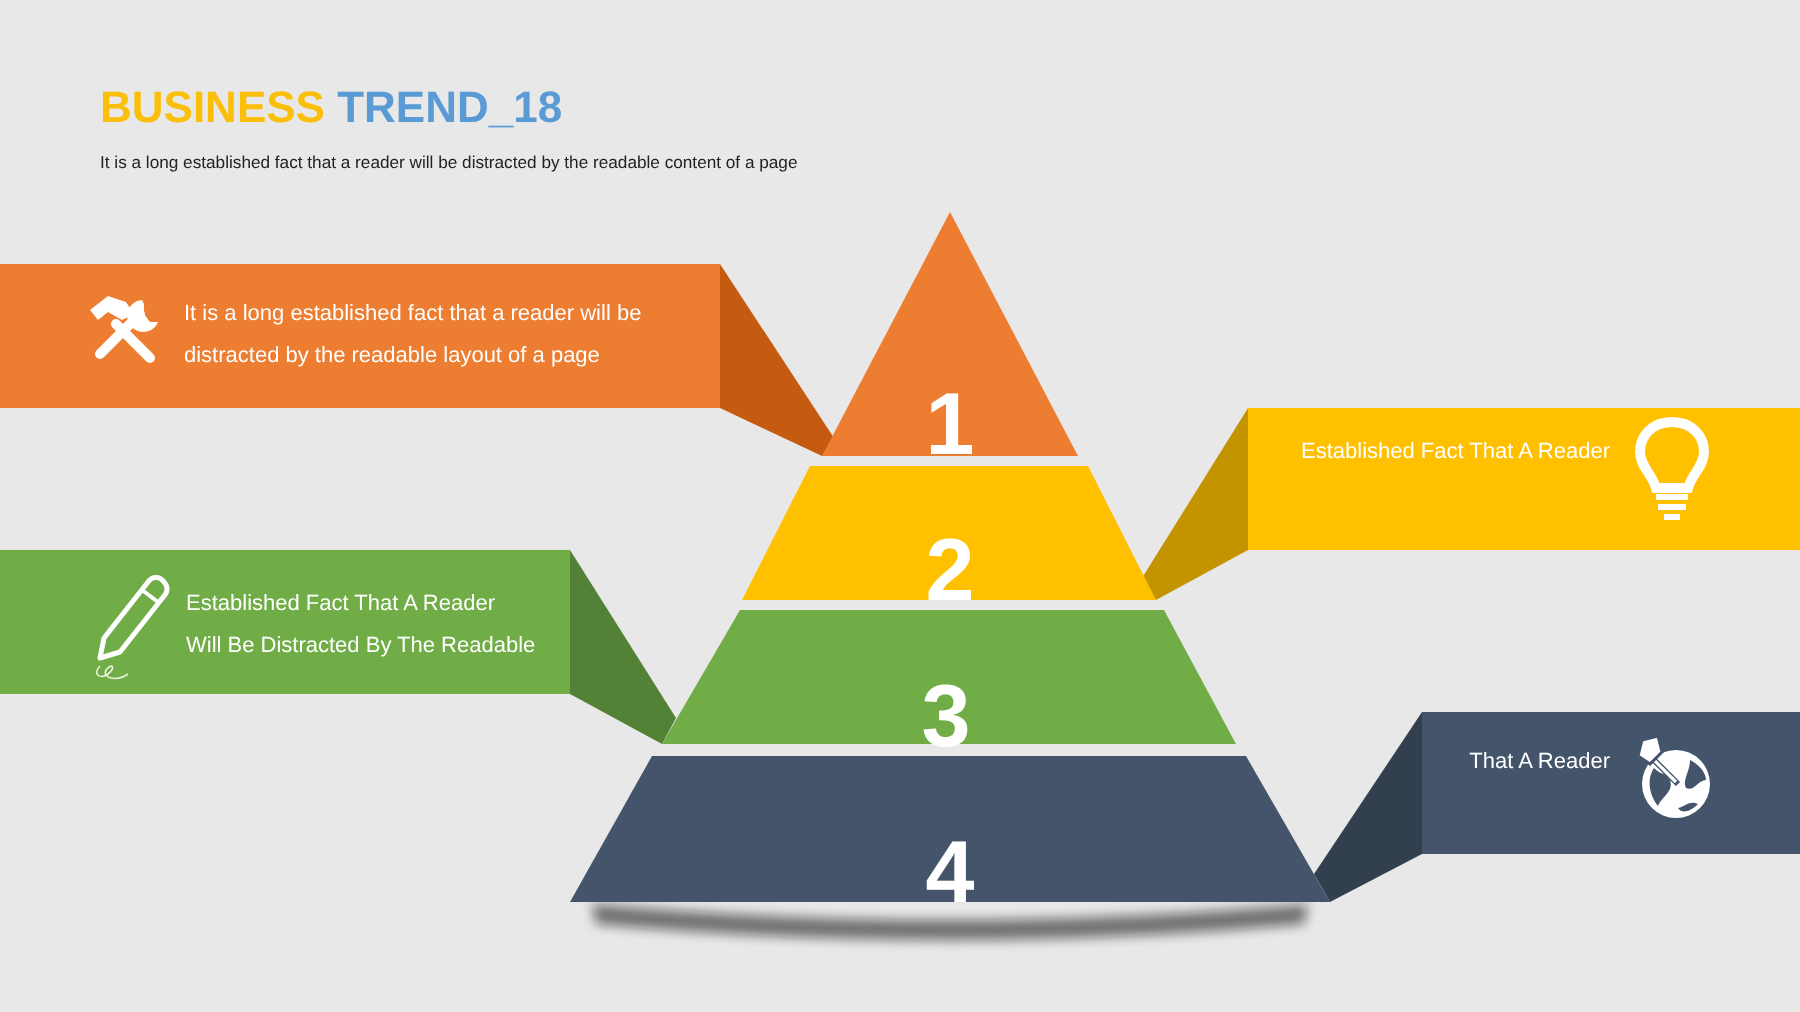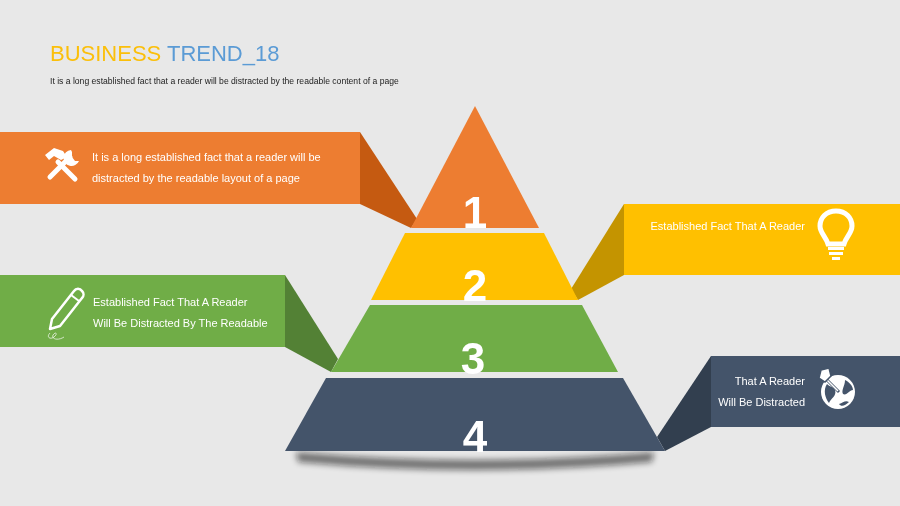--- a/index.html
+++ b/index.html
@@ -1,18 +1,18 @@
 <!DOCTYPE html>
 <html><head>
 <meta charset="utf-8">
 <style>
   html, body { margin:0; padding:0; }
   body { width:900px; height:506px; background:#e8e8e8; position:relative; overflow:hidden;
          font-family:"Liberation Sans", sans-serif; }
-  .title { position:absolute; left:50px; top:41px; font-size:22px; font-weight:normal; letter-spacing:0; margin:0; }
+  .title { position:absolute; left:50px; top:41px; font-size:22px; font-weight:bold; letter-spacing:0; margin:0; }
   .title .w1 { color:#fbbf0a; }
   .title .w2 { color:#5b9bd5; }
   .subtitle { position:absolute; left:50px; top:72px; font-size:8.6px; color:#222; line-height:19px; width:400px; }
   .subtitle span { display:block; }
   svg.stage { position:absolute; left:0; top:0; }
   .banner { position:absolute; display:flex; align-items:center; color:#fff; font-size:11px; line-height:21px; }
   .banner .txt span { display:block; white-space:nowrap; }
   .num { position:absolute; color:#fff; font-weight:bold; font-size:44px; text-align:center; width:60px; line-height:44px; }
 </style>
 </head>
@@ -108,15 +108,14 @@
 <div class="banner" style="left:93px; top:292px;">
   <div class="txt">
     <span>Established Fact That A Reader</span>
     <span>Will Be Distracted By The Readable</span>
   </div>
 </div>
 
 <div class="banner" style="left:680px; top:371px; width:125px; justify-content:flex-end; text-align:right;">
   <div class="txt">
     <span>That A Reader</span>
-    <span>Will Be Distracted</span>
   </div>
 </div>
 
 </body></html>

